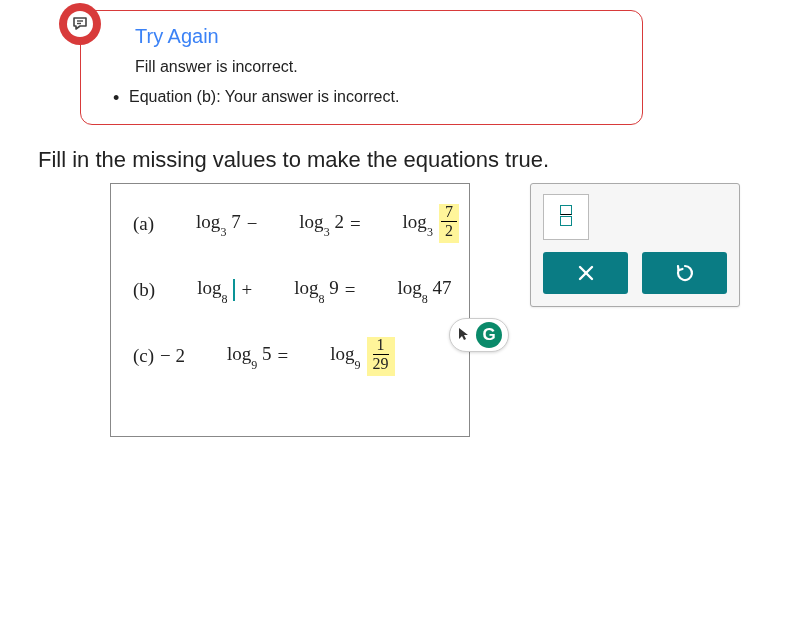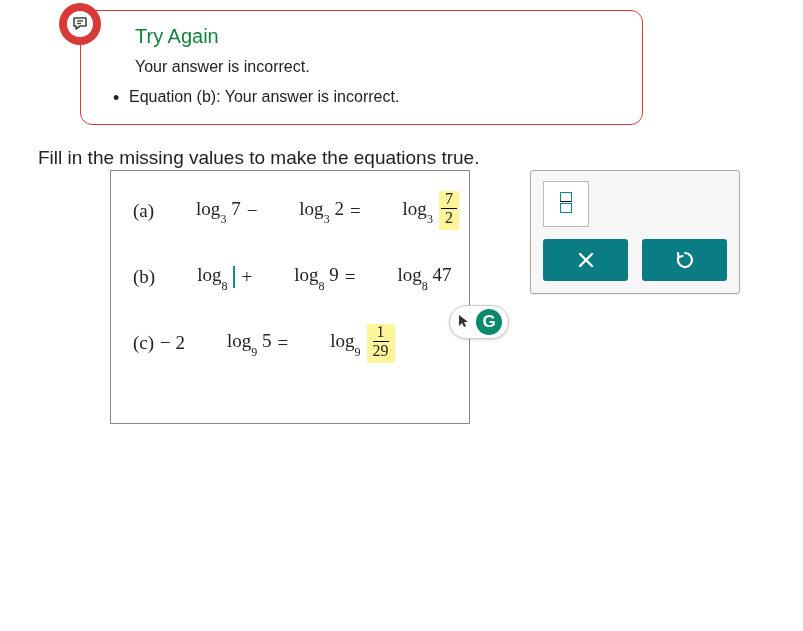--- a/index.html
+++ b/index.html
@@ -31,21 +31,21 @@
     display: flex;
     align-items: center;
     justify-content: center;
   }
   .feedback-icon-inner {
     width: 26px; height: 26px; border-radius:50%; background:#fff;
     display:flex; align-items:center; justify-content:center;
   }
   .feedback-icon-inner svg { display:block; }
   .try-again {
-    color: #15803d;
+    color: #3b82f6;
     font-size: 20px;
     font-weight: 500;
     margin: 0 0 10px 36px;
   }
   .your-answer {
     font-size: 16px;
     margin: 0 0 12px 36px;
   }
   .bullet-row {
     margin-left: 30px;
@@ -53,22 +53,22 @@
     position: relative;
   }
   .bullet-row::before {
     content: "•";
     position: absolute;
     left: -16px;
     top: 0;
     font-size: 18px;
   }
   .prompt {
-    font-size: 19px;
-    margin: 10px 0 1px 38px;
+    font-size: 22px;
+    margin: 10px 0 10px 38px;
   }
   .work-row {
     display: flex;
     align-items: flex-start;
     gap: 60px;
     margin-left: 110px;
   }
   .eq-box {
     border: 1px solid #888;
     width: 360px;
@@ -172,21 +172,21 @@
   <div class="feedback-icon">
     <div class="feedback-icon-inner">
       <svg width="16" height="16" viewBox="0 0 16 16">
         <path d="M2 2 h12 v8 h-6 l-4 3 v-3 h-2 z" fill="none" stroke="#444" stroke-width="1.6" stroke-linejoin="round"></path>
         <line x1="5" y1="5" x2="11" y2="5" stroke="#444" stroke-width="1.4"></line>
         <line x1="5" y1="7.5" x2="9" y2="7.5" stroke="#444" stroke-width="1.4"></line>
       </svg>
     </div>
   </div>
   <div class="try-again">Try Again</div>
-  <div class="your-answer">Your answer is incorrect.</div>
+  <div class="your-answer">Fill answer is incorrect.</div>
   <div class="bullet-row">Equation (b): Your answer is incorrect.</div>
 </div>
 
 <div class="prompt">Fill in the missing values to make the equations true.</div>
 
 <div class="work-row">
   <div class="eq-box">
 
     <div class="eq">
       <span>(a)</span>

